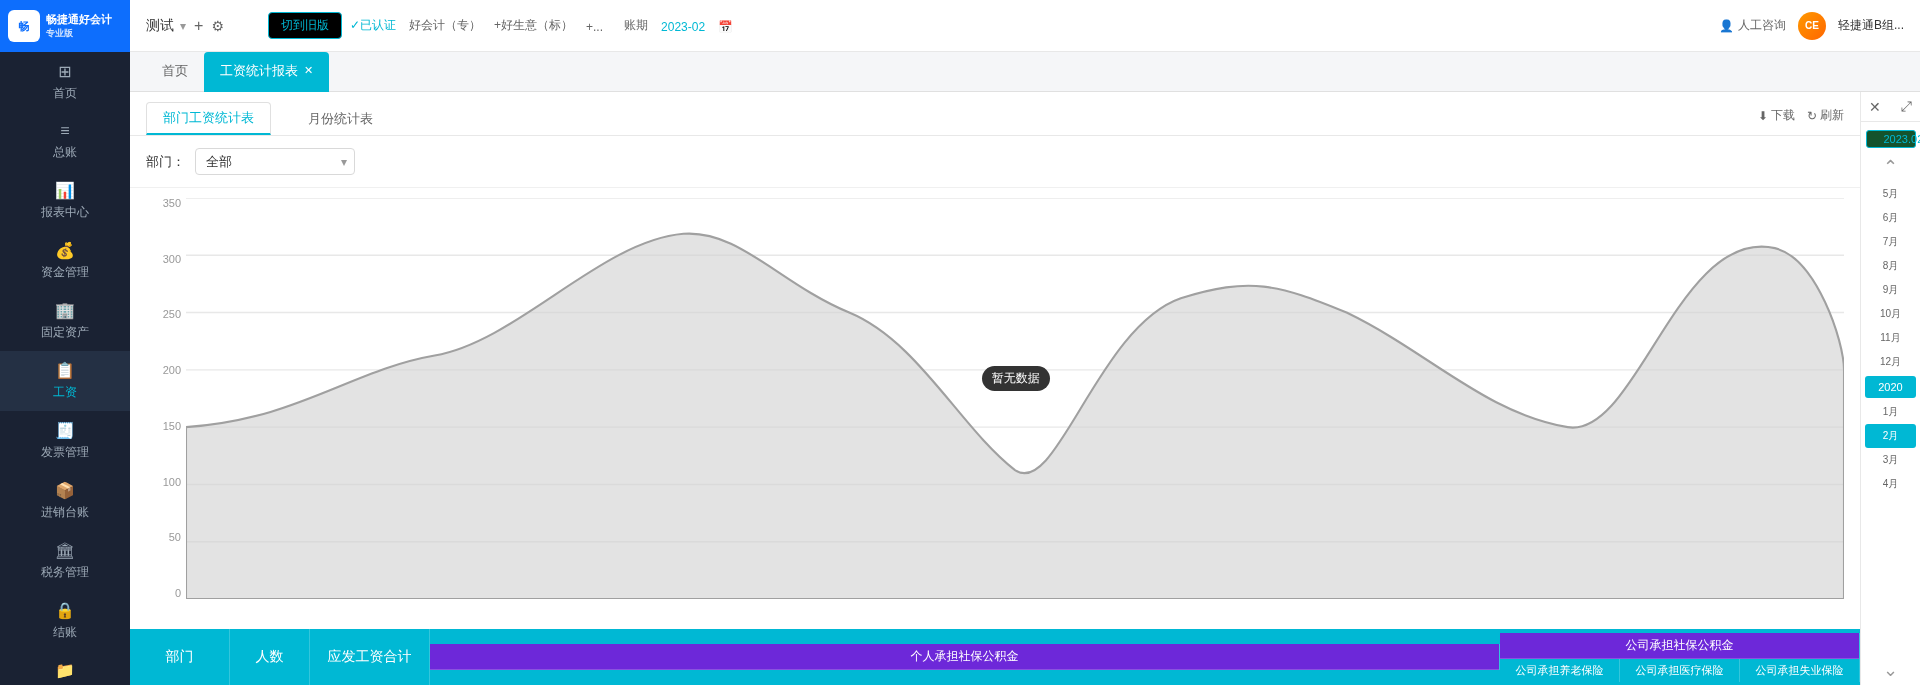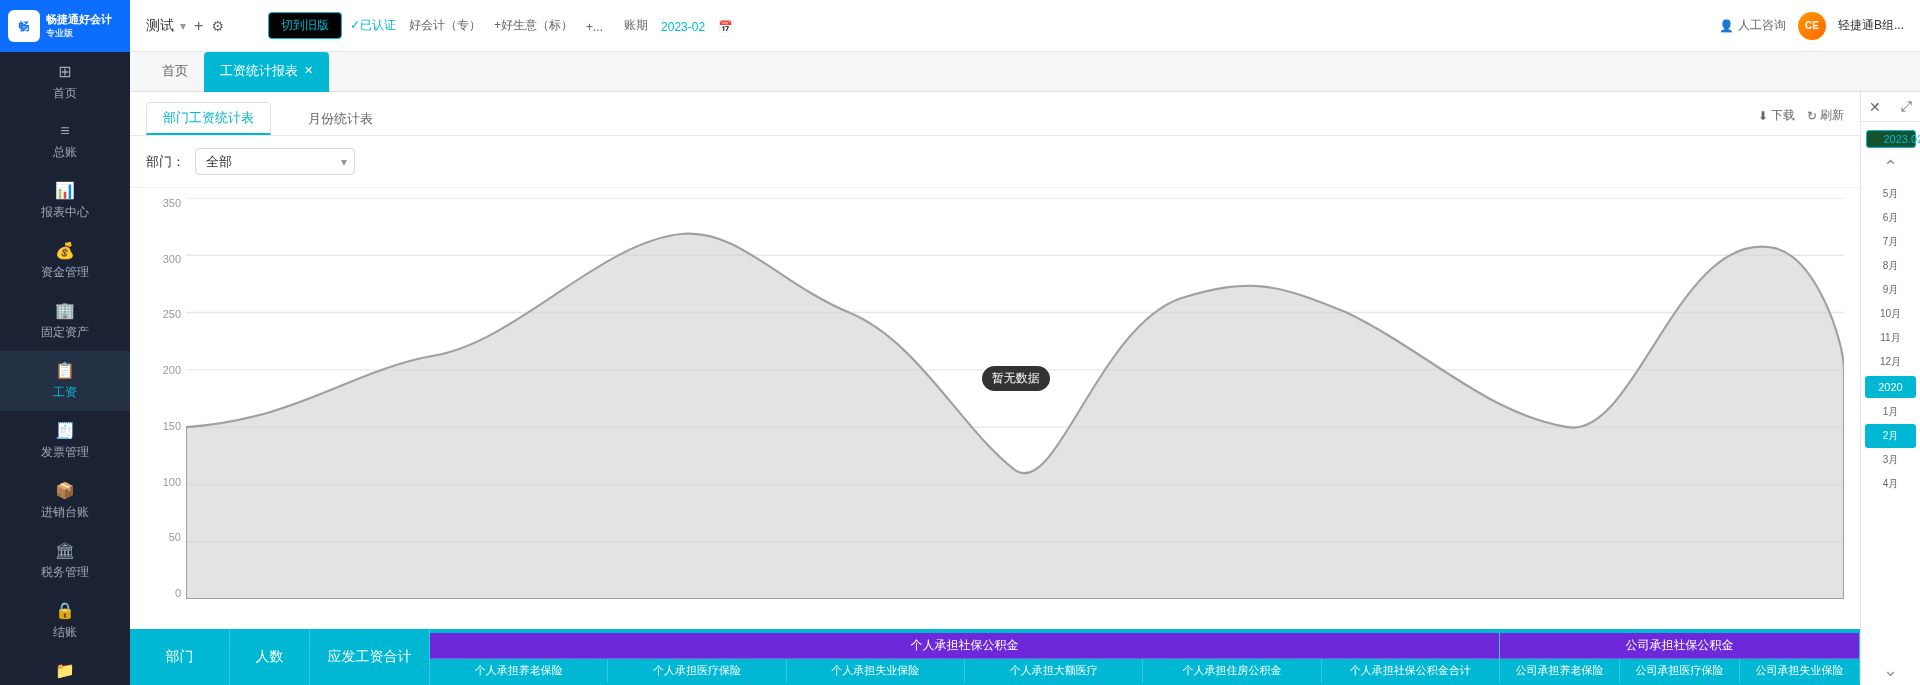--- a/index.html
+++ b/index.html
@@ -540,28 +540,20 @@
           <span>部门</span>
         </div>
         <div class="table-col" style="width:80px;">
           <span>人数</span>
         </div>
         <div class="table-col" style="width:120px;">
           <span>应发工资合计</span>
         </div>
         <div class="table-col-group" style="flex:1;">
           <div class="table-col-group-header">个人承担社保公积金</div>
-          <div class="table-col-group-subs">
-            <div class="table-col-sub">个人承担养老保险</div>
-            <div class="table-col-sub">个人承担医疗保险</div>
-            <div class="table-col-sub">个人承担失业保险</div>
-            <div class="table-col-sub">个人承担大额医疗</div>
-            <div class="table-col-sub">个人承担住房公积金</div>
-            <div class="table-col-sub">个人承担社保公积金合计</div>
-          </div>
         </div>
         <div class="table-col-group" style="width:360px;">
           <div class="table-col-group-header">公司承担社保公积金</div>
           <div class="table-col-group-subs">
             <div class="table-col-sub">公司承担养老保险</div>
             <div class="table-col-sub">公司承担医疗保险</div>
             <div class="table-col-sub">公司承担失业保险</div>
           </div>
         </div>
       </div>

